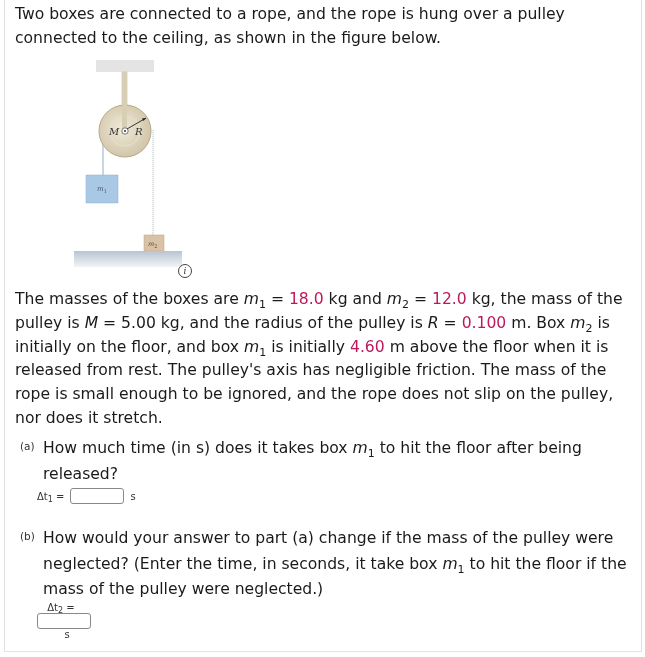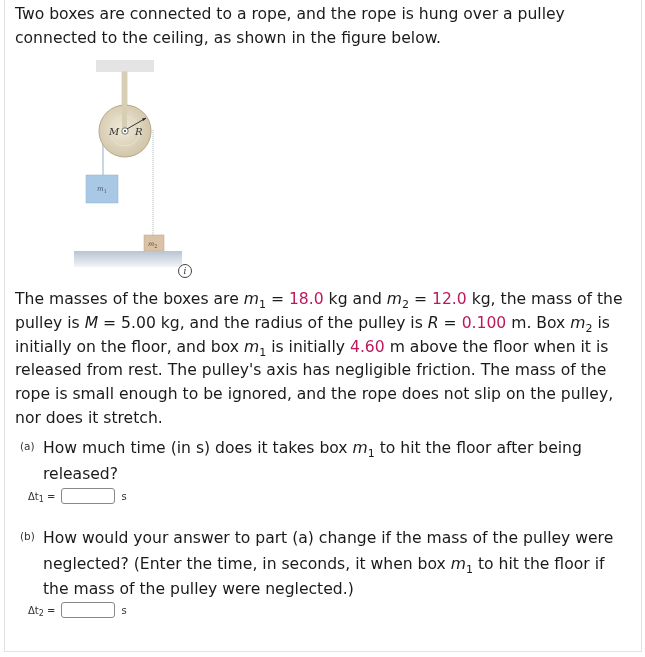--- a/index.html
+++ b/index.html
@@ -10,21 +10,21 @@
   .text { position: absolute; left: 15px; width: 620px; font-size: 15.6px; line-height: 23.5px; }
   .intro { top: 3px; }
   .problem { top: 288px; line-height: 23.8px; }
   .hl { color: #be185d; }
   i.m { font-family: "DejaVu Serif", serif; font-style: italic; font-family: "DejaVu Sans", sans-serif; }
   sub { font-size: 11px; vertical-align: -4px; line-height: 0; }
   .figure { position: absolute; left: 70px; top: 58px; width: 130px; height: 225px; }
   .part { position: absolute; left: 20px; width: 615px; }
   .part-label { position: absolute; left: 0; top: 4px; font-size: 10.5px; color: #333; }
   .part-q { position: absolute; left: 23px; font-size: 15.6px; line-height: 25.5px; width: 590px; }
-  .answer-row { position: absolute; left: 8px; font-size: 10px; color: #333; display: flex; align-items: center; }
+  .answer-row { position: absolute; left: 17px; font-size: 10px; color: #333; display: flex; align-items: center; }
   .answer-row .lbl { margin-right: 6px; }
   .answer-row input { width: 48px; height: 14px; border: 1px solid #888; border-radius: 3px; padding: 0 2px; margin: 0; font-size: 10px; }
   .answer-row .unit { margin-left: 6px; }
   .info-icon { position: absolute; left: 178px; top: 264px; width: 12px; height: 12px; border: 1px solid #444; border-radius: 50%;
                font-family: "DejaVu Serif", serif; font-style: italic; font-size: 9px; line-height: 12px; text-align: center; color: #333; }
 </style>
 </head>
 <body>
 
 <div class="frame"></div>
@@ -77,20 +77,20 @@
   <div class="answer-row" style="top:52px;">
     <span class="lbl"><span>Δt</span><sub style="font-size:8px;vertical-align:-2px">1</sub><span> =</span></span>
     <input type="text" value="" style="">
     <span class="unit">s</span>
   </div>
 </div>
 
 <div class="part" style="top:526px;">
   <span class="part-label">(b)</span>
   <div class="part-q" style="top:0;">
-    <span>How would your answer to part (a) change if the mass of the pulley were neglected? (Enter the time, in seconds, it when box </span><i class="m">m</i><sub>1</sub><span> to hit the floor if the mass of the pulley were neglected.)</span>
+    <span>How would your answer to part (a) change if the mass of the pulley were neglected? (Enter the time, in seconds, it take box </span><i class="m">m</i><sub>1</sub><span> to hit the floor if the mass of the pulley were neglected.)</span>
   </div>
-  <div class="answer-row" style="top:76px;">
+  <div class="answer-row" style="top:76px;flex-direction:column;">
     <span class="lbl"><span>Δt</span><sub style="font-size:8px;vertical-align:-2px">2</sub><span> =</span></span>
     <input type="text" value="" style="">
     <span class="unit">s</span>
   </div>
 </div>
 
 </body></html>

